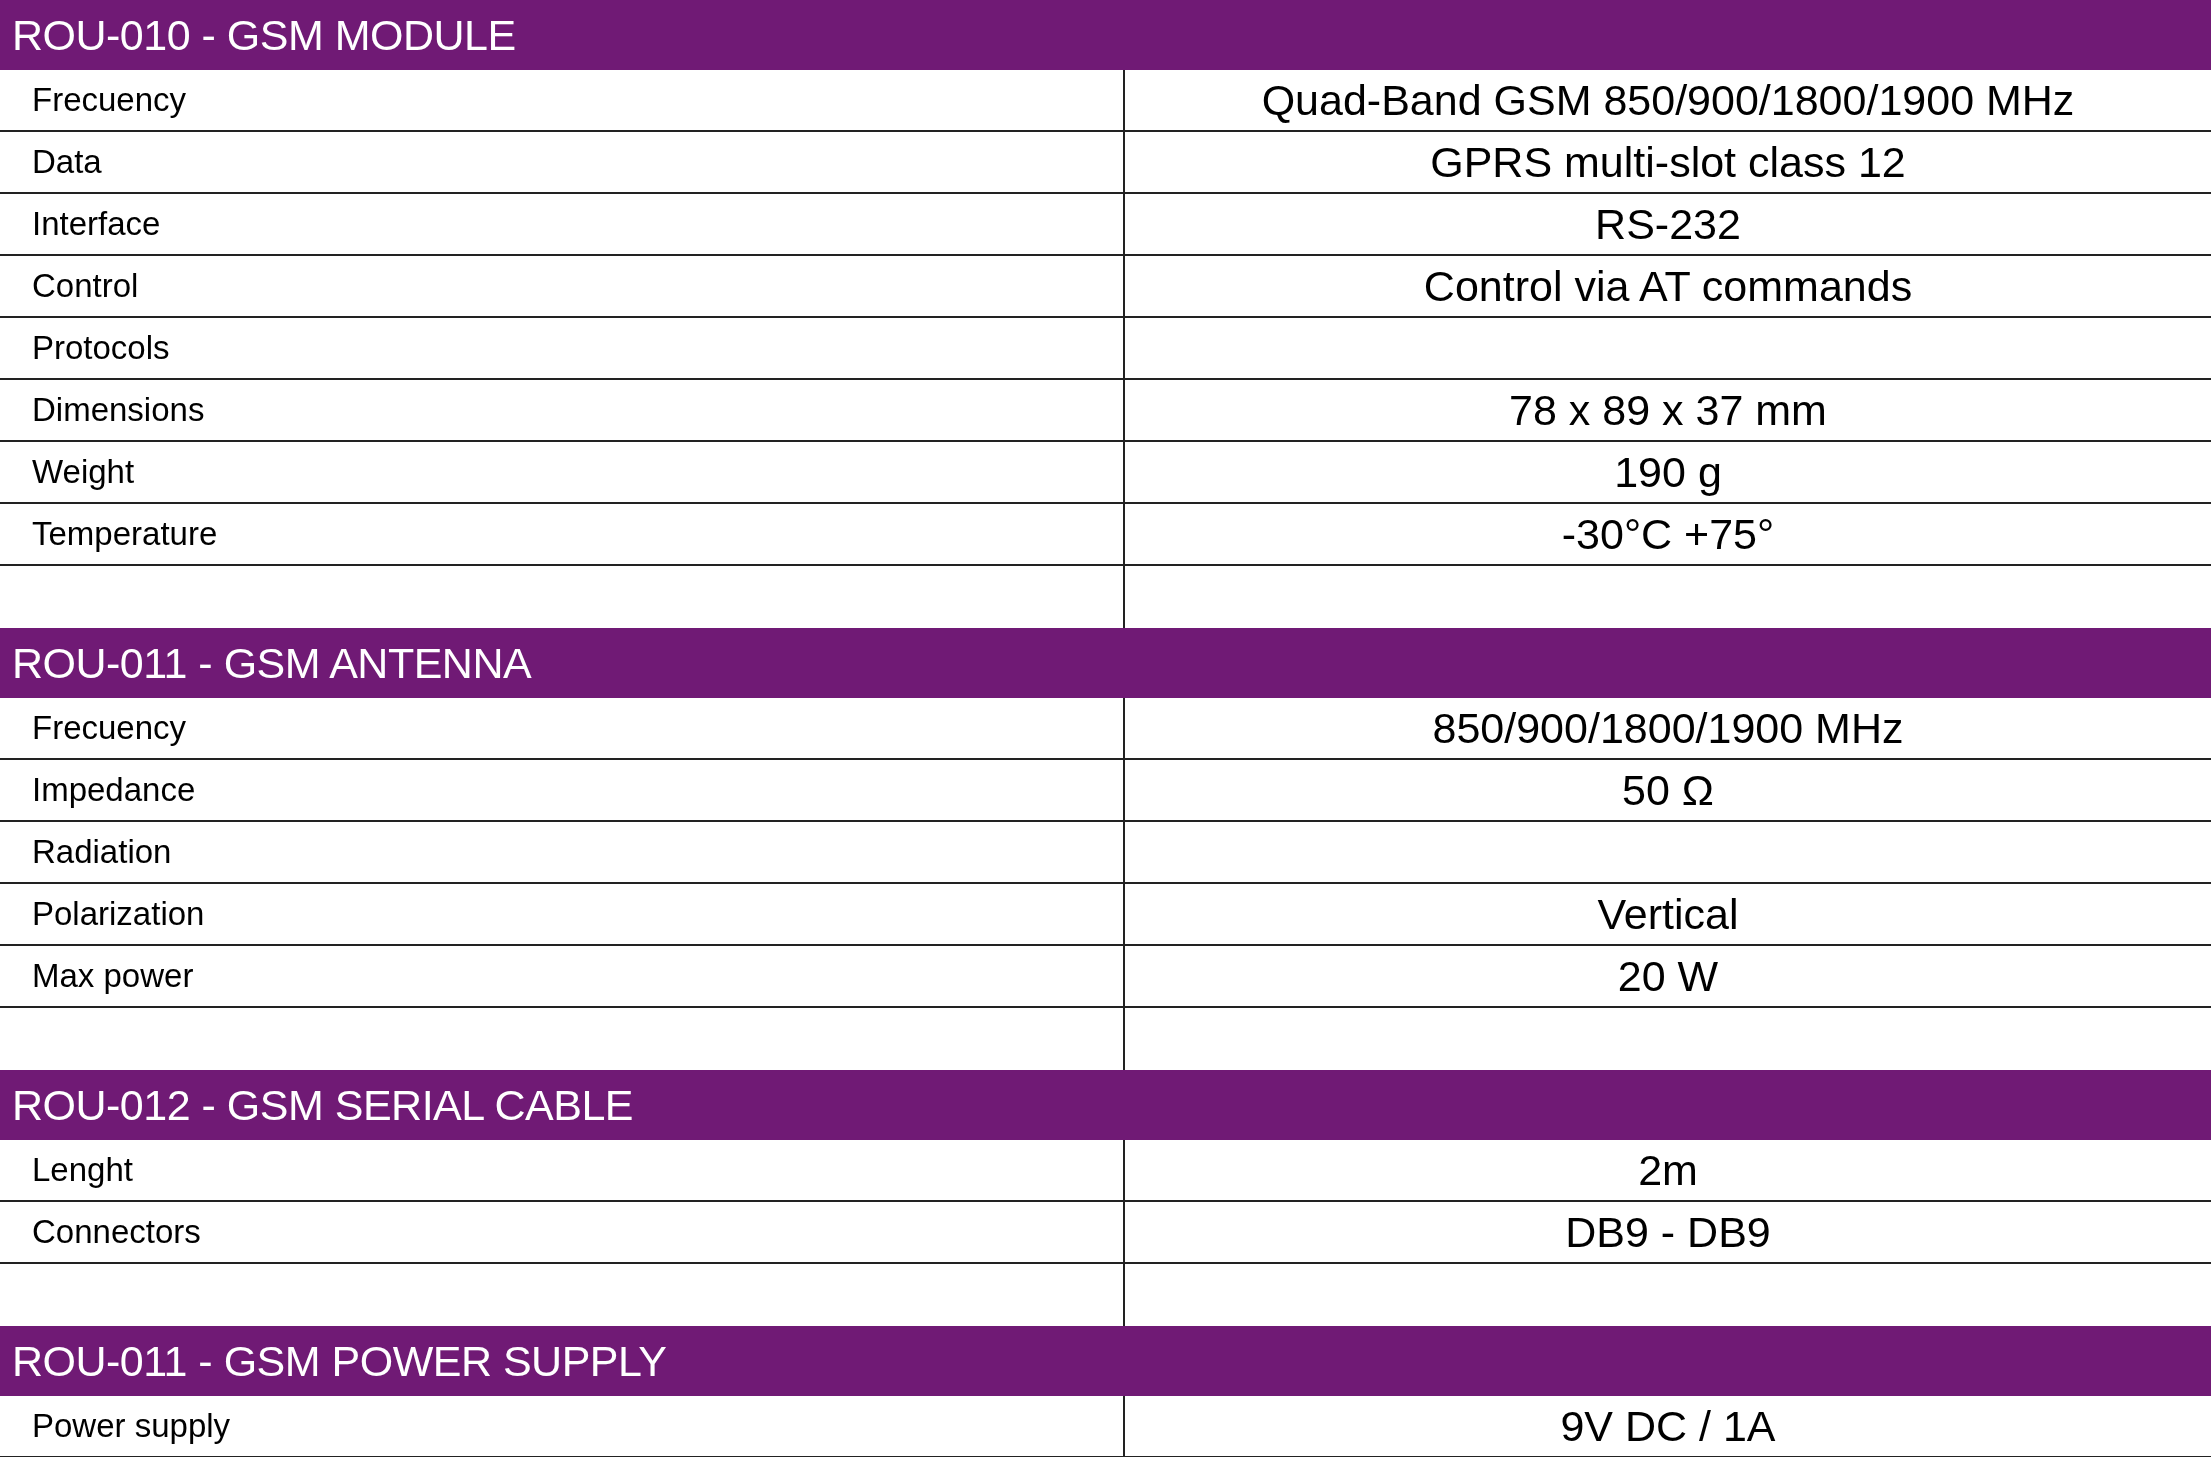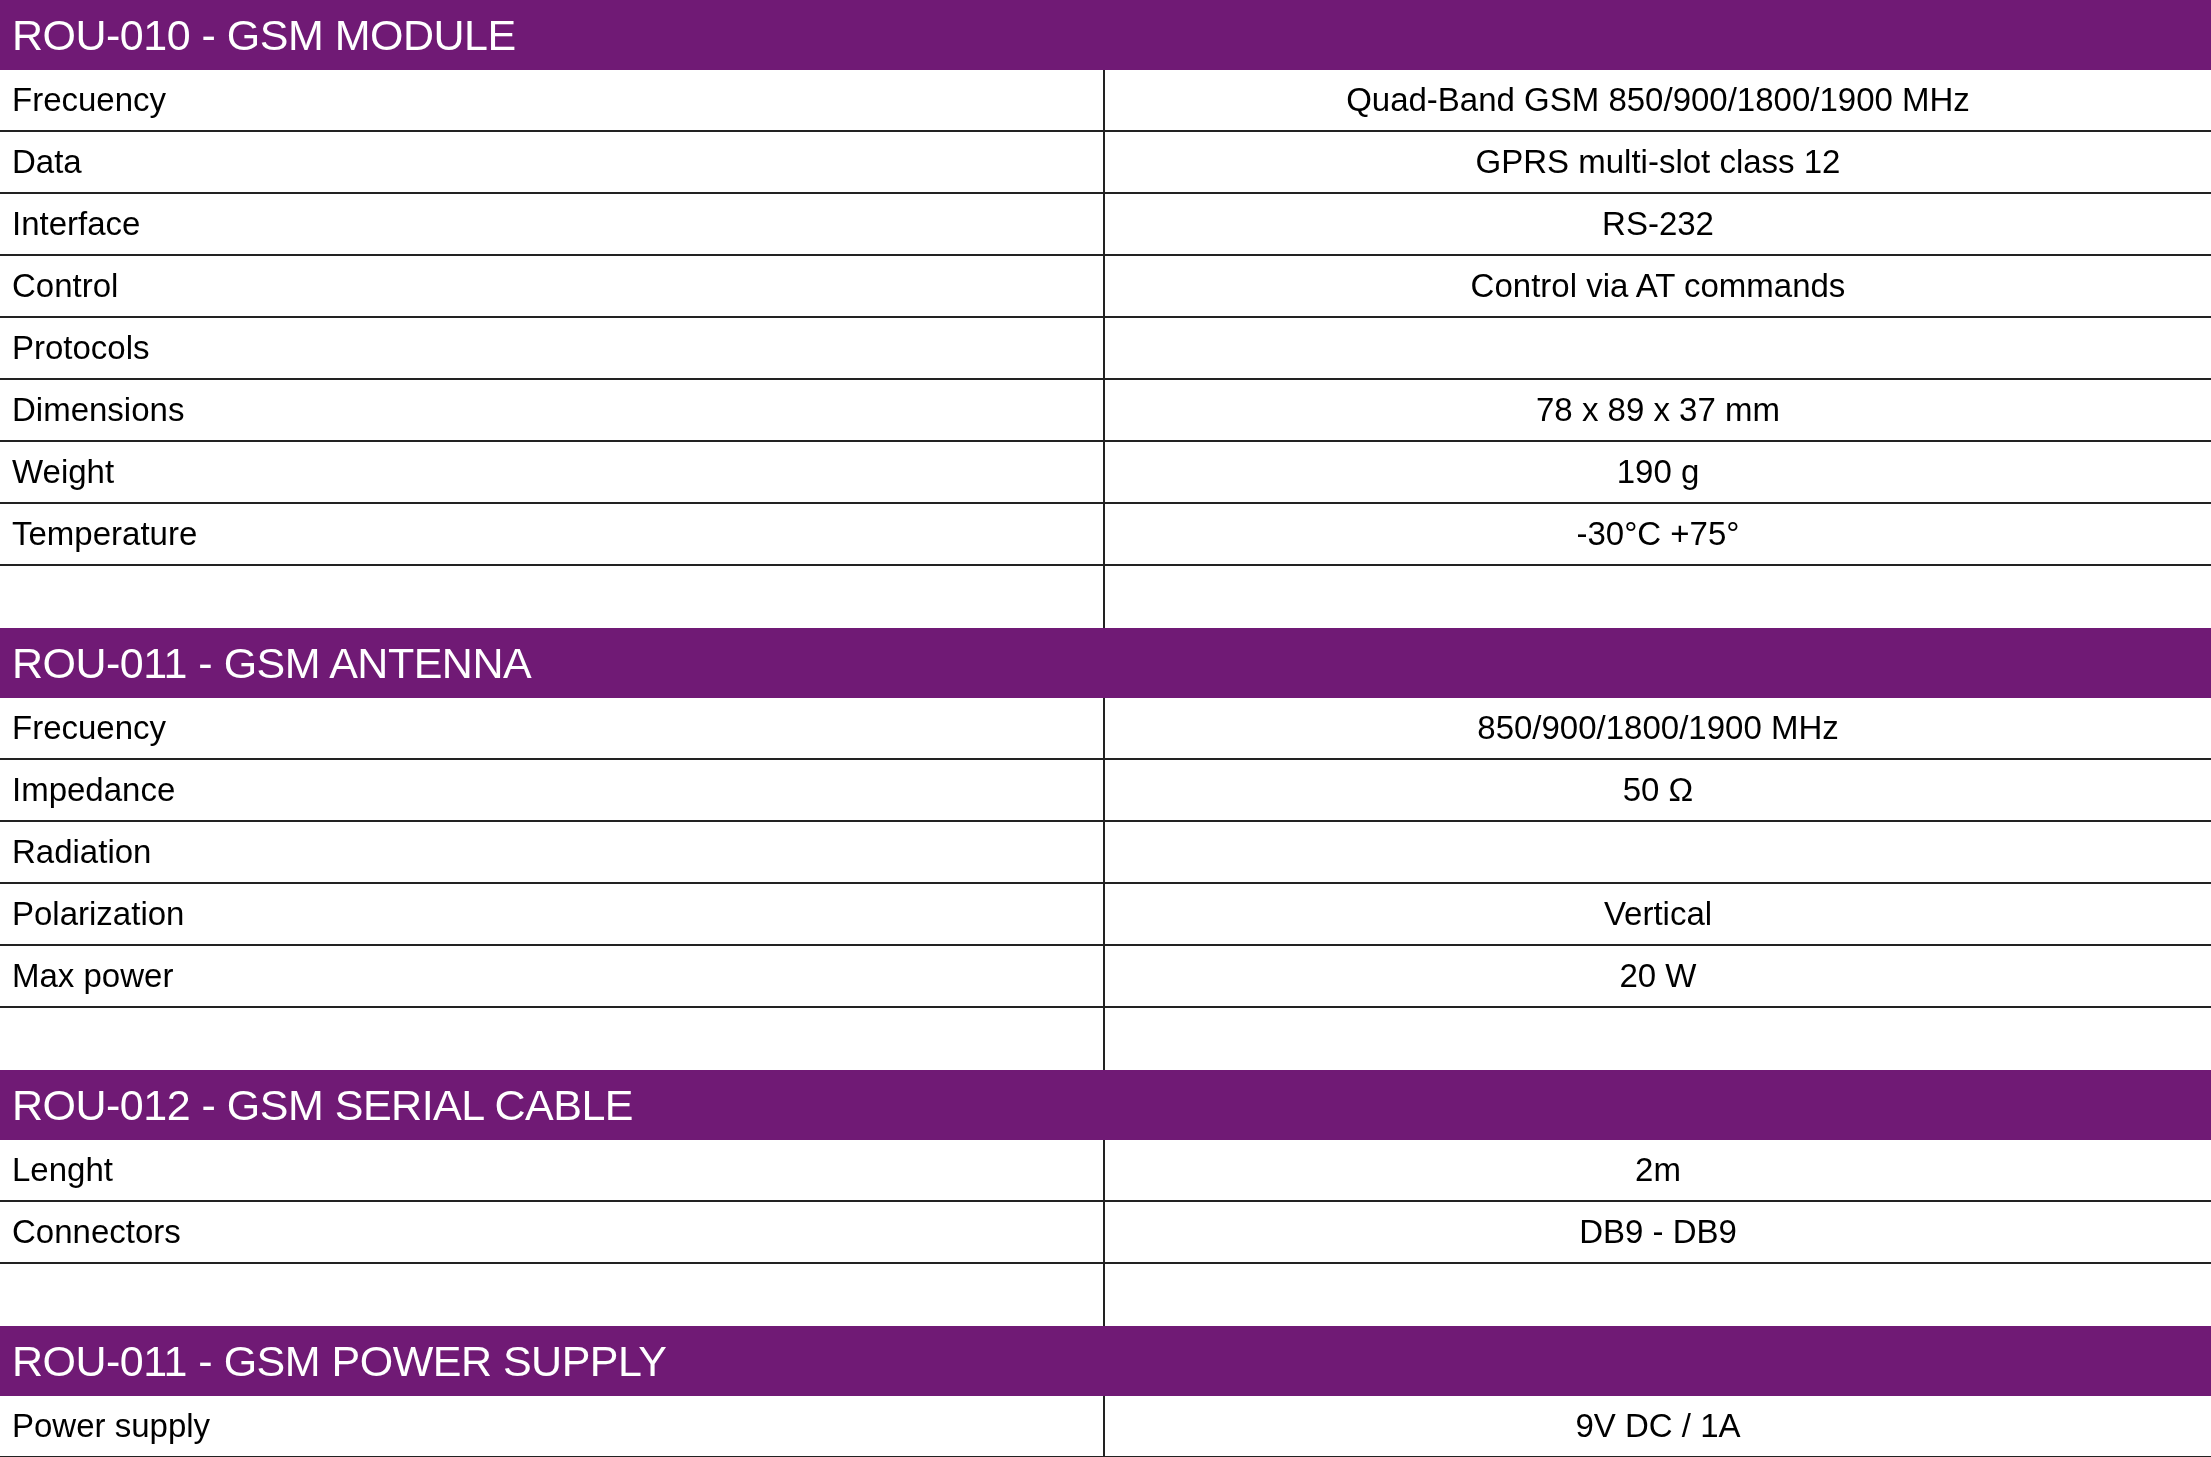--- a/index.html
+++ b/index.html
@@ -41,27 +41,28 @@
     }
     .cell-label {
       width: 1105px;
       box-sizing: border-box;
       border-right: 2px solid #222222;
       display: flex;
       align-items: center;
       padding-left: 12px;
       font-size: 33px;
       white-space: nowrap;
+      margin-left: 20px;
     }
     .cell-value {
       flex: 1;
       display: flex;
       align-items: center;
       justify-content: center;
-      font-size: 33px;
+      font-size: 43px;
       white-space: nowrap;
     }
   </style>
 </head>
 <body>
 
 <div class="sheet">
 
   <div class="section">
     <div class="section-header">ROU-010 - GSM MODULE</div>

